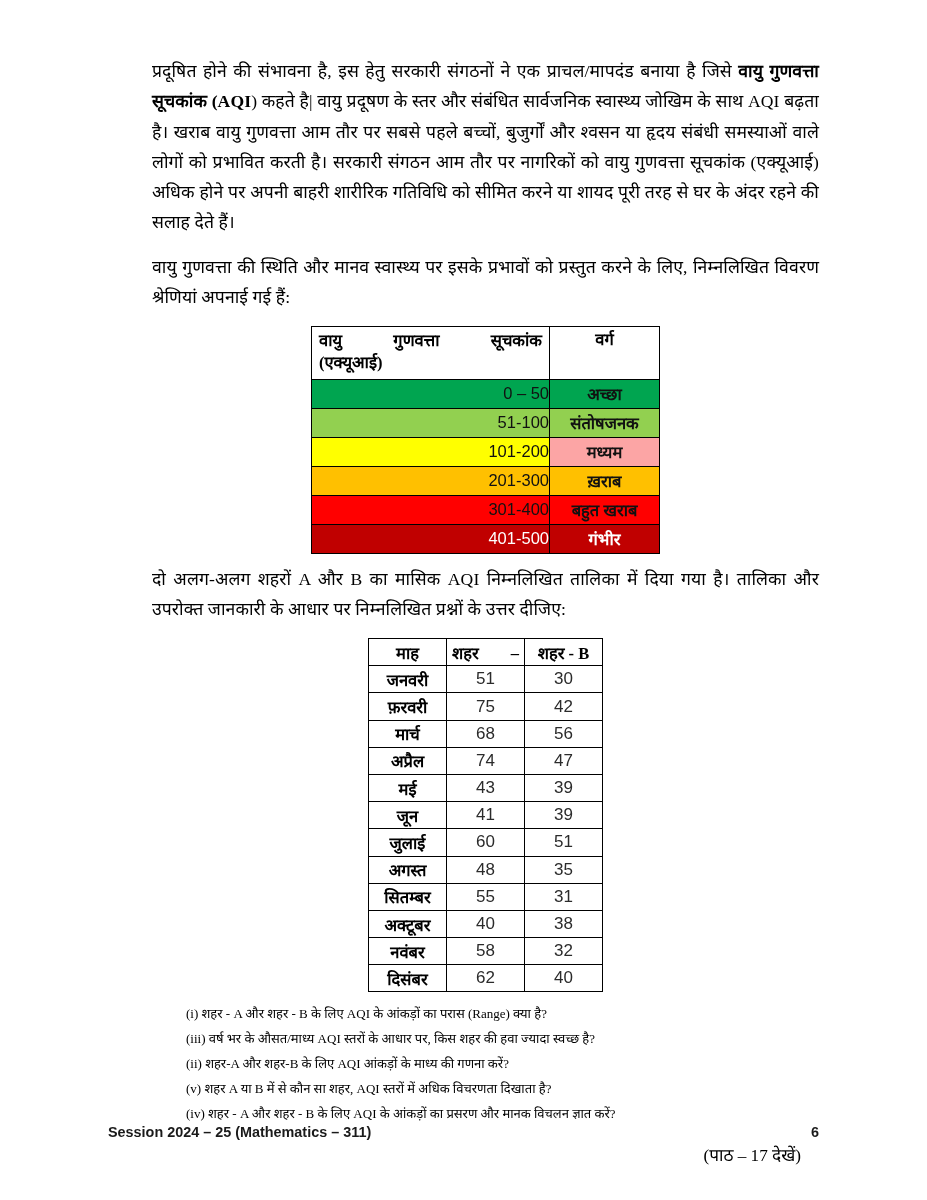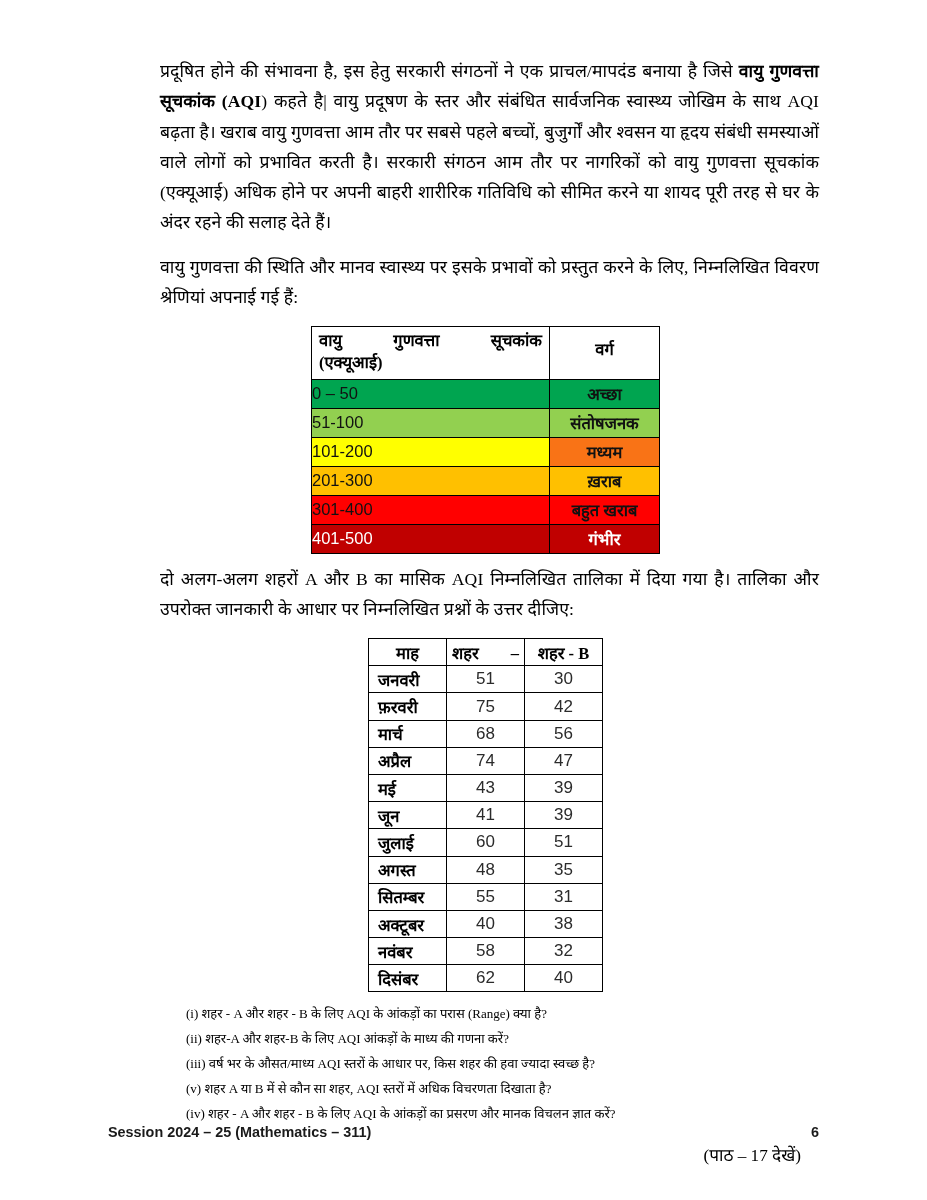--- a/index.html
+++ b/index.html
@@ -24,21 +24,21 @@
     box-sizing: border-box;
     padding: 56px 108px 0 152px;
   }
 
   
   .para {
     font-size: 17.6px;
     line-height: 1.72;
     text-align: justify;
     text-justify: inter-word;
-    margin: 0 0 14px 8px;
+    margin: 0 0 14px 0;
     letter-spacing: 0.1px;
   }
   .para b { font-weight: bold; }
 
   
   .aqi-wrap {
     display: flex;
     justify-content: center;
     margin: 12px 0 10px 0;
   }
@@ -66,25 +66,25 @@
     font-size: 17px;
   }
   .aqi-head-range .l2 {
     text-align: left;
     text-align-last: left;
     display: block;
   }
   .aqi-head-cat {
     text-align: center;
     vertical-align: top;
-    padding: 10px 4px !important;
+    padding: 0 4px !important;
     font-size: 17px;
   }
   .aqi td.range {
-    text-align: left;
+    text-align: right;
     padding: 2px 0 3px 0 !important;
     font-family: "Liberation Sans", "DejaVu Sans", sans-serif;
     font-weight: normal;
     font-size: 16.5px;
   }
   .aqi td.cat {
     text-align: center;
     padding: 2px 0 3px 0 !important;
     font-size: 16.5px;
     font-weight: bold;
@@ -119,21 +119,21 @@
     font-weight: bold;
     font-size: 16.5px;
   }
   table.months th.h-a {
     text-align: justify;
     text-align-last: justify;
     padding: 0 5px;
   }
   table.months td.mname {
     font-weight: bold;
-    text-align: left;
+    text-align: center;
   }
   table.months td.val {
     font-family: "Liberation Sans", "DejaVu Sans", sans-serif;
     font-weight: normal;
     color: #2b2b2b;
     font-size: 17px;
   }
 
   
   .questions {
@@ -198,21 +198,21 @@
           <tr>
             <td class="range row-dark-text" style="background: rgb(0, 165, 80);">0 – 50</td>
             <td class="cat row-dark-text" style="background: rgb(0, 165, 80);">अच्छा</td>
           </tr>
           <tr>
             <td class="range row-dark-text" style="background: rgb(146, 208, 80);">51-100</td>
             <td class="cat row-dark-text" style="background: rgb(146, 208, 80);">संतोषजनक</td>
           </tr>
           <tr>
             <td class="range row-dark-text" style="background: rgb(255, 255, 0);">101-200</td>
-            <td class="cat row-dark-text" style="background: #f97316;">मध्यम</td>
+            <td class="cat row-dark-text" style="background: #fca5a5;">मध्यम</td>
           </tr>
           <tr>
             <td class="range row-dark-text" style="background: rgb(255, 192, 0);">201-300</td>
             <td class="cat row-dark-text" style="background: rgb(255, 192, 0);">ख़राब</td>
           </tr>
           <tr>
             <td class="range row-dark-text" style="background: rgb(255, 0, 0);">301-400</td>
             <td class="cat row-dark-text" style="background: rgb(255, 0, 0);">बहुत खराब</td>
           </tr>
           <tr>
@@ -299,22 +299,22 @@
             <td class="mname">दिसंबर</td>
             <td class="val">62</td>
             <td class="val">40</td>
           </tr>
         </tbody>
     </table>
   </div>
 
   <div class="questions" id="questions-list">
       <div class="q">(i) शहर - A और शहर - B के लिए AQI के आंकड़ों का परास (Range) क्या है?</div>
+      <div class="q">(iii) वर्ष भर के औसत/माध्य AQI स्तरों के आधार पर, किस शहर की हवा ज्यादा स्वच्छ है?</div>
       <div class="q">(ii) शहर-A और शहर-B के लिए AQI आंकड़ों के माध्य की गणना करें?</div>
-      <div class="q">(iii) वर्ष भर के औसत/माध्य AQI स्तरों के आधार पर, किस शहर की हवा ज्यादा स्वच्छ है?</div>
       <div class="q">(v) शहर A या B में से कौन सा शहर, AQI स्तरों में अधिक विचरणता दिखाता है?</div>
       <div class="q">(iv) शहर - A और शहर - B के लिए AQI के आंकड़ों का प्रसरण और मानक विचलन ज्ञात करें?</div>
     </div>
 
   <div class="ref">(पाठ – 17 देखें)</div>
 
   <div class="footer">
     <span>Session 2024 – 25 (Mathematics – 311)</span>
     <span class="pageno">6</span>
   </div>

